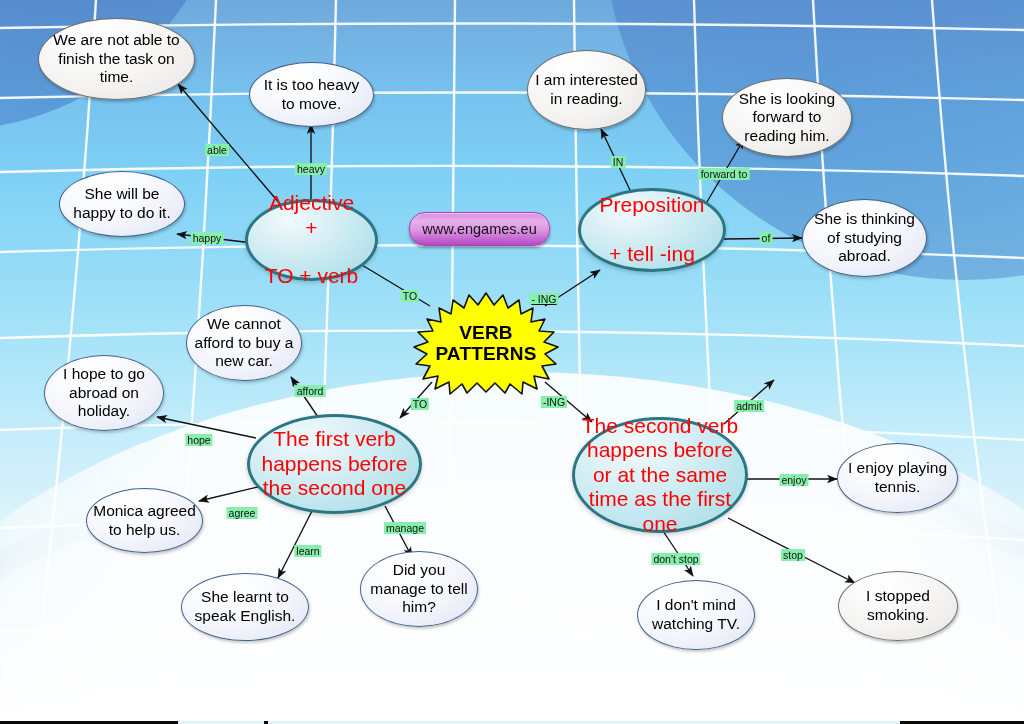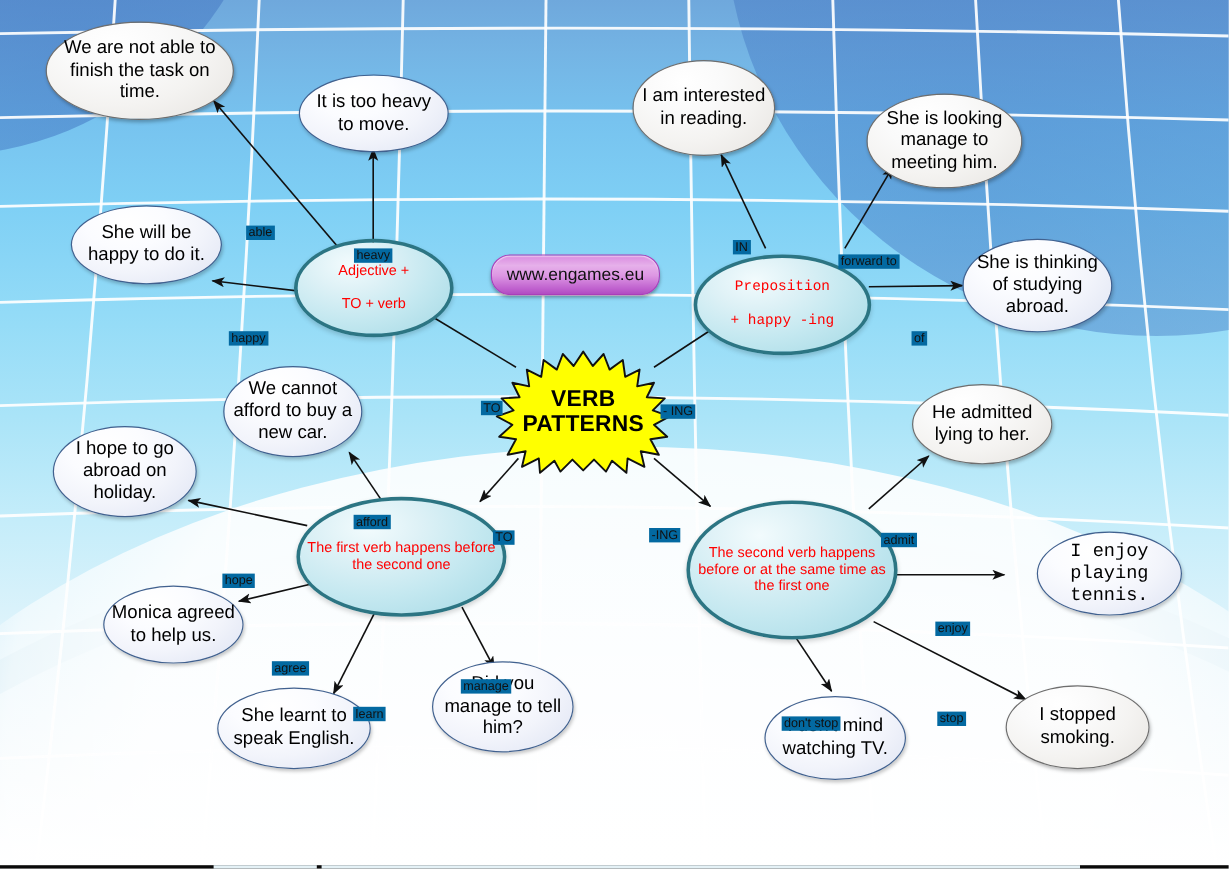--- a/index.html
+++ b/index.html
@@ -67,21 +67,21 @@
     box-sizing:border-box;
     border-radius:50%;
   }
   .node span{display:block;width:100%;padding:0 6px;box-sizing:border-box;}
 
   
   .node.main{
     border:3px solid #2c7583;
     background:radial-gradient(ellipse at 34% 24%, #f2fbfd 0%, #ddf1f6 28%, #c4e8f0 58%, #b3e0ea 80%, #a9dbe6 100%);
     color:#ff0000;
-    font-size:12px;
+    font-size:21px;
     line-height:1.16;
     box-shadow:0 2px 4px rgba(0,0,0,.18);
   }
 
   
   .node.ex-blue{
     border:1.4px solid #41618f;
     background:radial-gradient(ellipse at 36% 22%, #ffffff 0%, #fbfcff 30%, #f2f4fb 58%, #e6eaf6 82%, #dde3f2 100%);
     color:#000000;
     font-size:15.5px;
@@ -94,28 +94,27 @@
     background:radial-gradient(ellipse at 36% 22%, #ffffff 0%, #fafafa 30%, #f4f3f1 58%, #eceae7 82%, #e7e5e1 100%);
     color:#000000;
     font-size:15.5px;
     line-height:1.2;
     box-shadow:1px 2px 3px rgba(0,0,0,.26);
   }
 
   
   .edge-label{
     position:absolute;
-    background:#0369a1;
+    background:#86efac;
     color:#111;
     font-size:10.5px;
     line-height:12px;
     padding:0 2px;
     white-space:nowrap;
     transform:translate(-50%,-50%);
-    margin-top:44px;
   }
 
   
   #star{
     position:absolute;left:412px;top:291px;width:148px;height:104px;
   }
   .star-label{
     position:absolute;left:0;top:0;width:148px;height:104px;
     display:flex;align-items:center;justify-content:center;
     text-align:center;
@@ -224,24 +223,24 @@
     <span>www.engames.eu</span>
   </div>
 
   <div class="node main" style="left:245px;top:199px;width:133px;height:82px;">
     <span>
       <span>Adjective +</span><br>
       <span>TO + verb</span>
     </span>
   </div>
 
-  <div class="node main" style="left:578px;top:212px;width:148px;height:84px;font-family:Liberation Mono, monospace;">
+  <div class="node main" style="left:578px;top:188px;width:148px;height:84px;">
     <span>
       <span>Preposition</span><br>
-      <span>+ happy -ing</span>
+      <span>+ tell -ing</span>
     </span>
   </div>
 
   <div class="node main" style="left:247px;top:414px;width:175px;height:100px;">
     <span>The first verb happens before the second one</span>
   </div>
 
   <div class="node main" style="left:572px;top:417px;width:176px;height:116px;">
     <span>The second verb happens before or at the same time as the first one</span>
   </div>
@@ -256,21 +255,21 @@
 
   <div class="node ex-grey" style="left:527px;top:50px;width:119px;height:80px;">
     <span>I am interested in reading.</span>
   </div>
 
   <div class="node ex-blue" style="left:59px;top:171px;width:126px;height:66px;">
     <span>She will be happy to do it.</span>
   </div>
 
   <div class="node ex-grey" style="left:722px;top:78px;width:130px;height:79px;">
-    <span>She is looking manage to meeting him.</span>
+    <span>She is looking forward to reading him.</span>
   </div>
 
   <div class="node ex-blue" style="left:802px;top:199px;width:125px;height:78px;">
     <span>She is thinking of studying abroad.</span>
   </div>
 
   <div class="node ex-blue" style="left:186px;top:305px;width:116px;height:76px;">
     <span>We cannot afford to buy a new car.</span>
   </div>
 
@@ -283,38 +282,35 @@
   </div>
 
   <div class="node ex-blue" style="left:181px;top:573px;width:128px;height:68px;justify-content:center;">
     <span>She learnt to speak English.</span>
   </div>
 
   <div class="node ex-blue" style="left:360px;top:551px;width:118px;height:76px;">
     <span>Did you manage to tell him?</span>
   </div>
 
-  <div class="node ex-grey" style="left:760px;top:320px;width:117px;height:67px;">
-    <span>He admitted lying to her.</span>
-  </div>
-
-  <div class="node ex-blue" style="left:864px;top:443px;width:121px;height:70px;font-family:Liberation Mono, monospace;">
+
+  <div class="node ex-blue" style="left:837px;top:443px;width:121px;height:70px;">
     <span>I enjoy playing tennis.</span>
   </div>
 
   <div class="node ex-blue" style="left:637px;top:580px;width:118px;height:70px;">
     <span>I don't mind watching TV.</span>
   </div>
 
   <div class="node ex-grey" style="left:838px;top:571px;width:120px;height:70px;">
     <span>I stopped smoking.</span>
   </div>
 
   <div class="edge-label" style="left:410px;top:296px;">TO</div>
-  <div class="edge-label" style="left:565px;top:299px;">- ING</div>
+  <div class="edge-label" style="left:544px;top:299px;text-decoration:underline;">- ING</div>
   <div class="edge-label" style="left:420px;top:404px;">TO</div>
   <div class="edge-label" style="left:554px;top:402px;">-ING</div>
 
   <div class="edge-label" style="left:217px;top:150px;">able</div>
   <div class="edge-label" style="left:311px;top:169px;">heavy</div>
   <div class="edge-label" style="left:207px;top:238px;">happy</div>
 
   <div class="edge-label" style="left:618px;top:162px;">IN</div>
   <div class="edge-label" style="left:724px;top:174px;">forward to</div>
   <div class="edge-label" style="left:766px;top:238px;">of</div>

